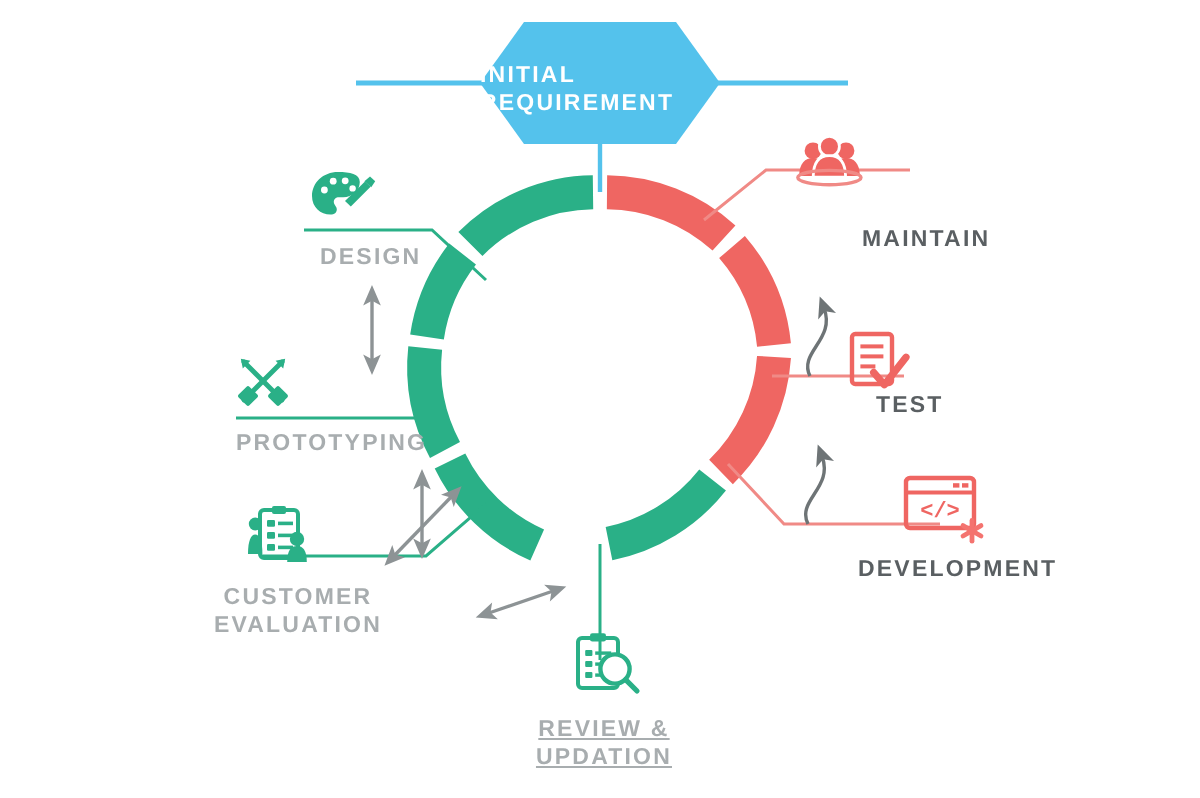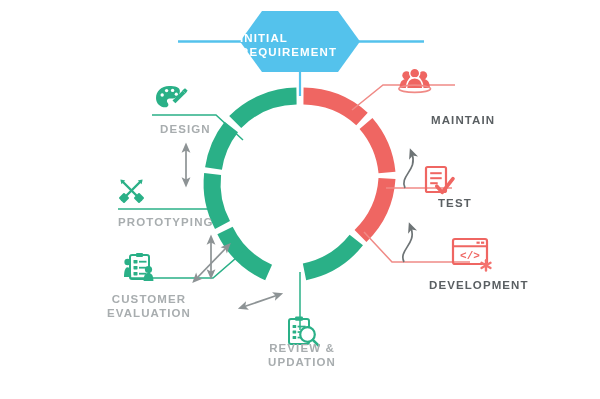--- a/index.html
+++ b/index.html
@@ -210,21 +210,21 @@
   <div class="hex-text" style="left:240px; top:31px; width:120px;">INITIAL
 REQUIREMENT</div>
 
   <div class="lbl lbl-left ta-l" style="left:118px; top:215px; width:120px;">PROTOTYPING</div>
 
   <div class="lbl lbl-left ta-l" style="left:160px; top:122px; width:100px;">DESIGN</div>
 
   <div class="lbl lbl-left ta-c" style="left:99px; top:292px; width:100px;">CUSTOMER
 EVALUATION</div>
 
-  <div class="lbl lbl-left ta-c" style="left:252px; top:341px; width:100px;">REVIEW &amp;
+  <div class="lbl lbl-left ta-c" style="left:252px; top:358px; width:100px;text-decoration:underline;">REVIEW &amp;
 UPDATION</div>
 
   <div class="lbl lbl-right ta-l" style="left:404px; top:113px; width:130px;">MAINTAIN</div>
 
   <div class="lbl lbl-right ta-l" style="left:411px; top:196px; width:100px;">TEST</div>
 
   <div class="lbl lbl-right ta-l" style="left:402px; top:278px; width:140px;">DEVELOPMENT</div>
 
 </div>
 

